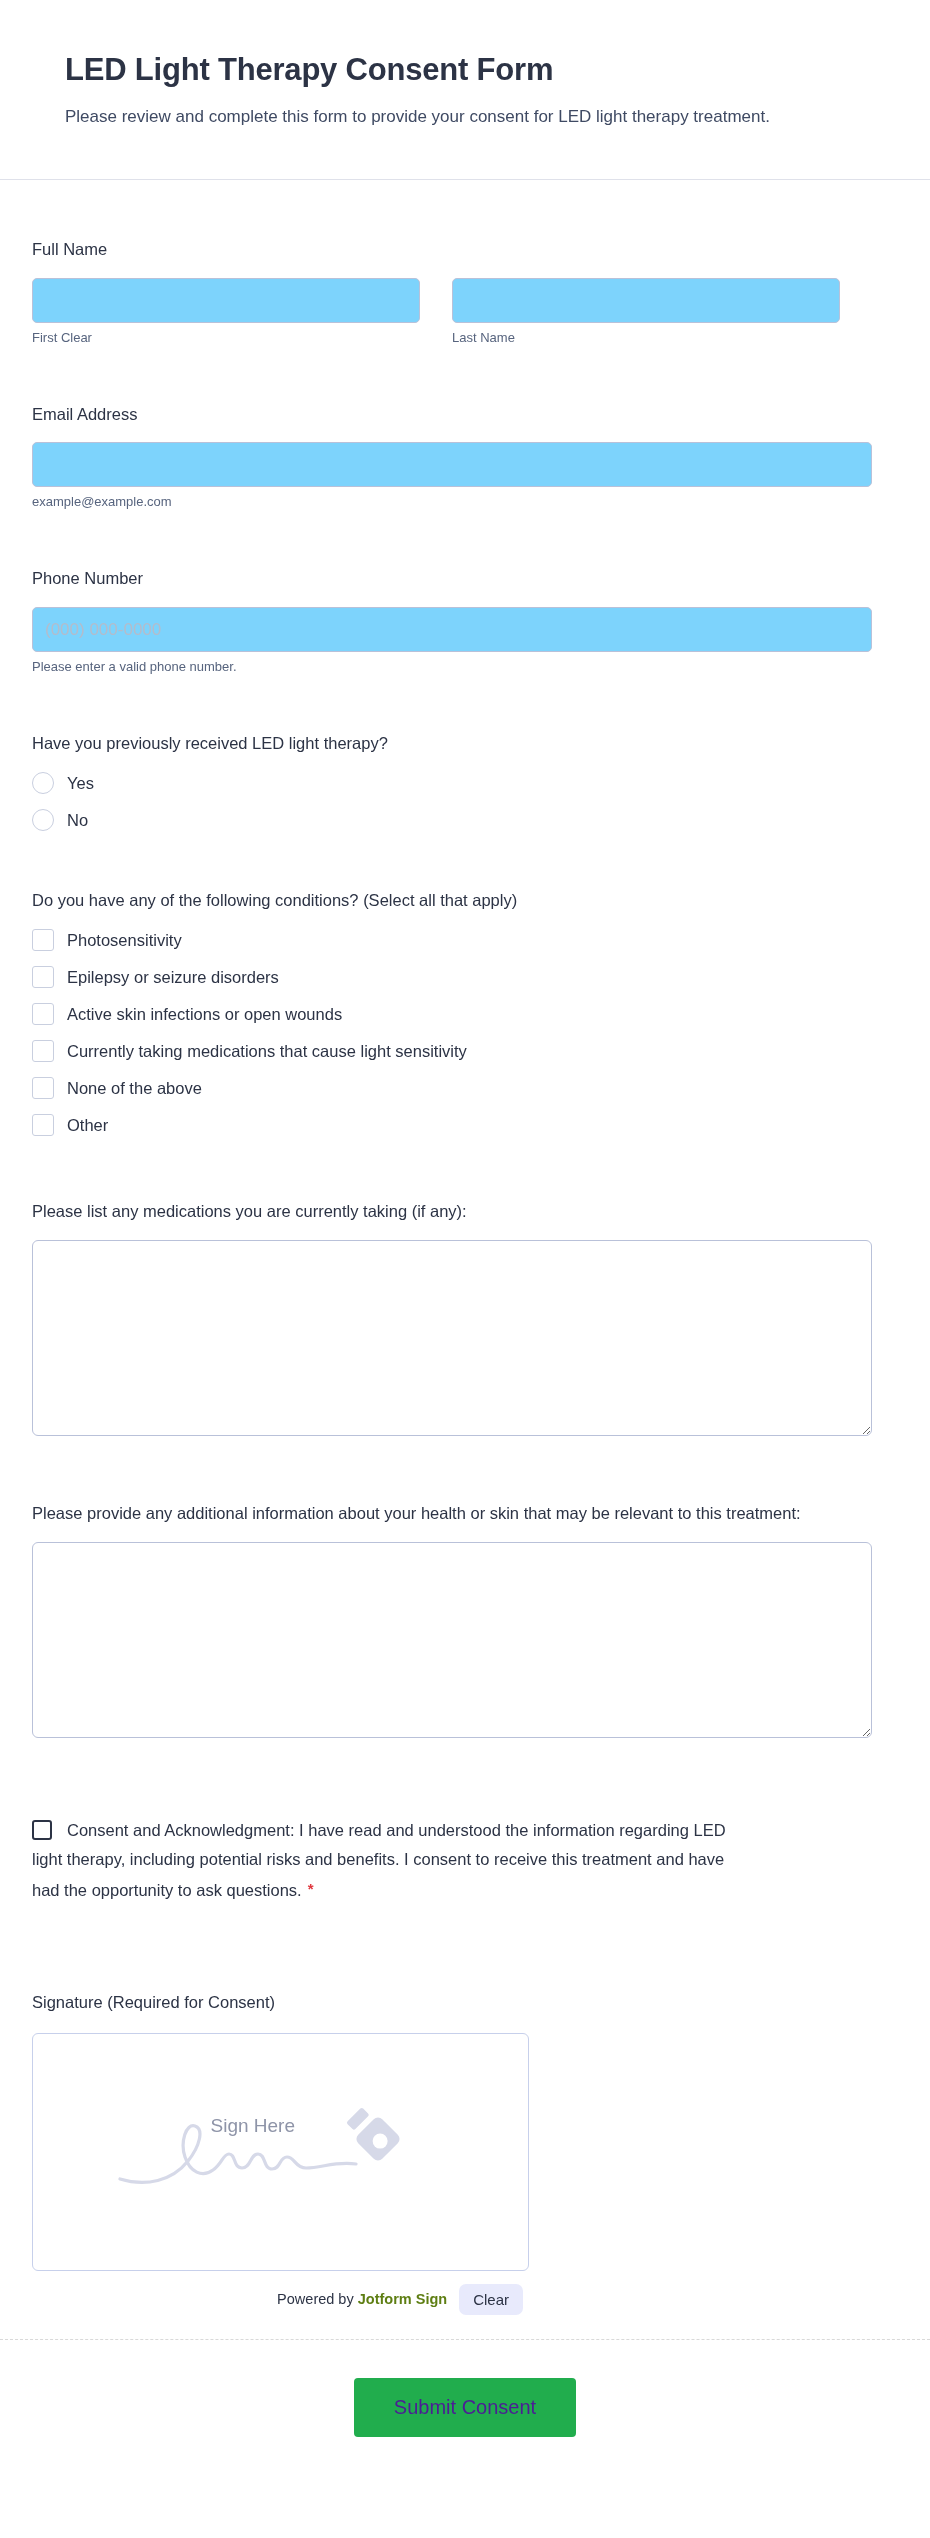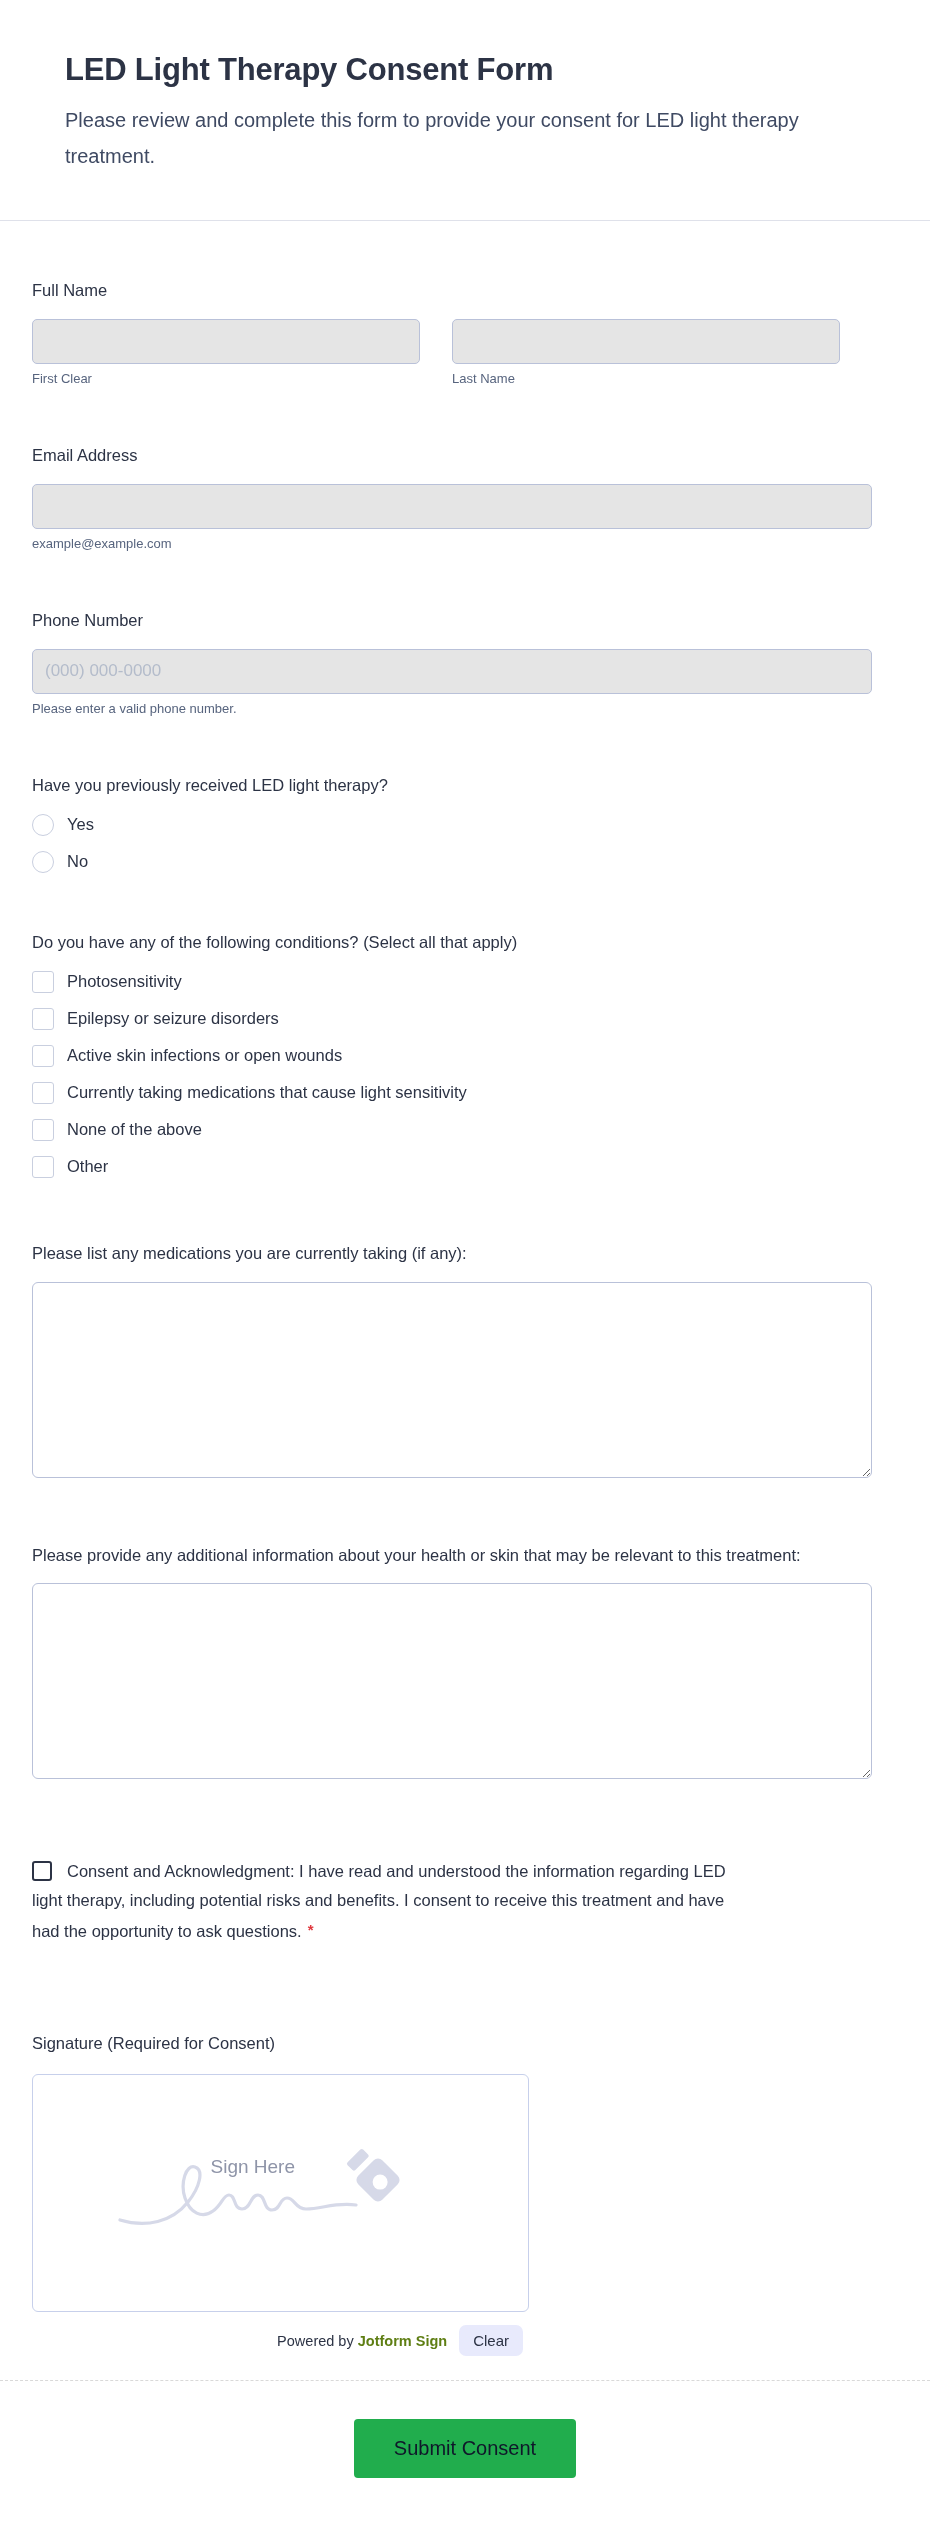--- a/index.html
+++ b/index.html
@@ -8,30 +8,30 @@
     width: 930px; min-height: 2538px; margin: 0 auto;
     font-family: "Liberation Sans", "DejaVu Sans", sans-serif;
     color: var(--navy, #2c3345);
     background:#fff;
   }
   .page { width: 930px; min-height: 2538px; background:#fff; display:flex; flex-direction:column;justify-content:space-between; }
 
   
   .header { padding: 52px 65px 46px 65px; border-bottom: 1px solid #dfe1ea; }
   .header h1 { font-size: 31px; font-weight: 700; letter-spacing: -0.2px; color: var(--navy,#2c3345); }
-  .header .subtitle { margin-top: 14px; font-size: 20px; line-height: 1.8; color:#3f4a63; max-width: 810px; }
+  .header .subtitle { margin-top: 14px; font-size: 17px; line-height: 1.8; color:#3f4a63; max-width: 810px; }
 
   
   .form { padding: 0 58px 0 32px; flex: 0 0 auto; }
   .field { margin-top: 58px; }
   .q-label { font-size: 16.5px; font-weight: 500; color: var(--navy,#2c3345); margin-bottom: 16px; line-height: 1.45; max-width: 770px; }
   .sub-label { font-size: 13px; color:#57647e; margin-top: 7px; }
 
   input.text-input {
-    height: 45px; border: 1px solid #b9c1d9; border-radius: 5px; background:#e5e5e5;
+    height: 45px; border: 1px solid #b9c1d9; border-radius: 5px; background:#7dd3fc;
     font-size: 16px; padding: 0 12px; color: var(--navy,#2c3345); outline: none; width: 100%;
     font-family: inherit;
   }
   input.text-input::placeholder { color:#b4bccb; font-size: 17px; }
 
   .name-row { display:flex; gap: 32px; }
   .name-col { width: 388px; }
   .narrow { width: 388px; }
 
   
@@ -82,21 +82,21 @@
     background:#e8eafc; border:none; border-radius: 7px; padding: 7px 14px;
     font-size: 15px; color:#2c3345; cursor:pointer; font-family: inherit;
   }
 
   
   .footer {
     margin-top: 24px; border-top: 1px dashed #d9d9d9;
     padding: 38px 0 52px 0; text-align:center; background:#fff; flex: 1 0 auto;
   }
   .submit-btn {
-    width: 222px; height: 59px; background: var(--accent, #21ad4d); color:#0f172a;
+    width: 222px; height: 59px; background: var(--accent, #21ad4d); color:#4c1d95;
     border:none; border-radius: 4px; font-size: 20px; font-weight: 500; cursor:pointer;
     font-family: inherit;
   }
 </style>
 </head>
 <body>
 
 <div class="page">
 
   <div class="header">

